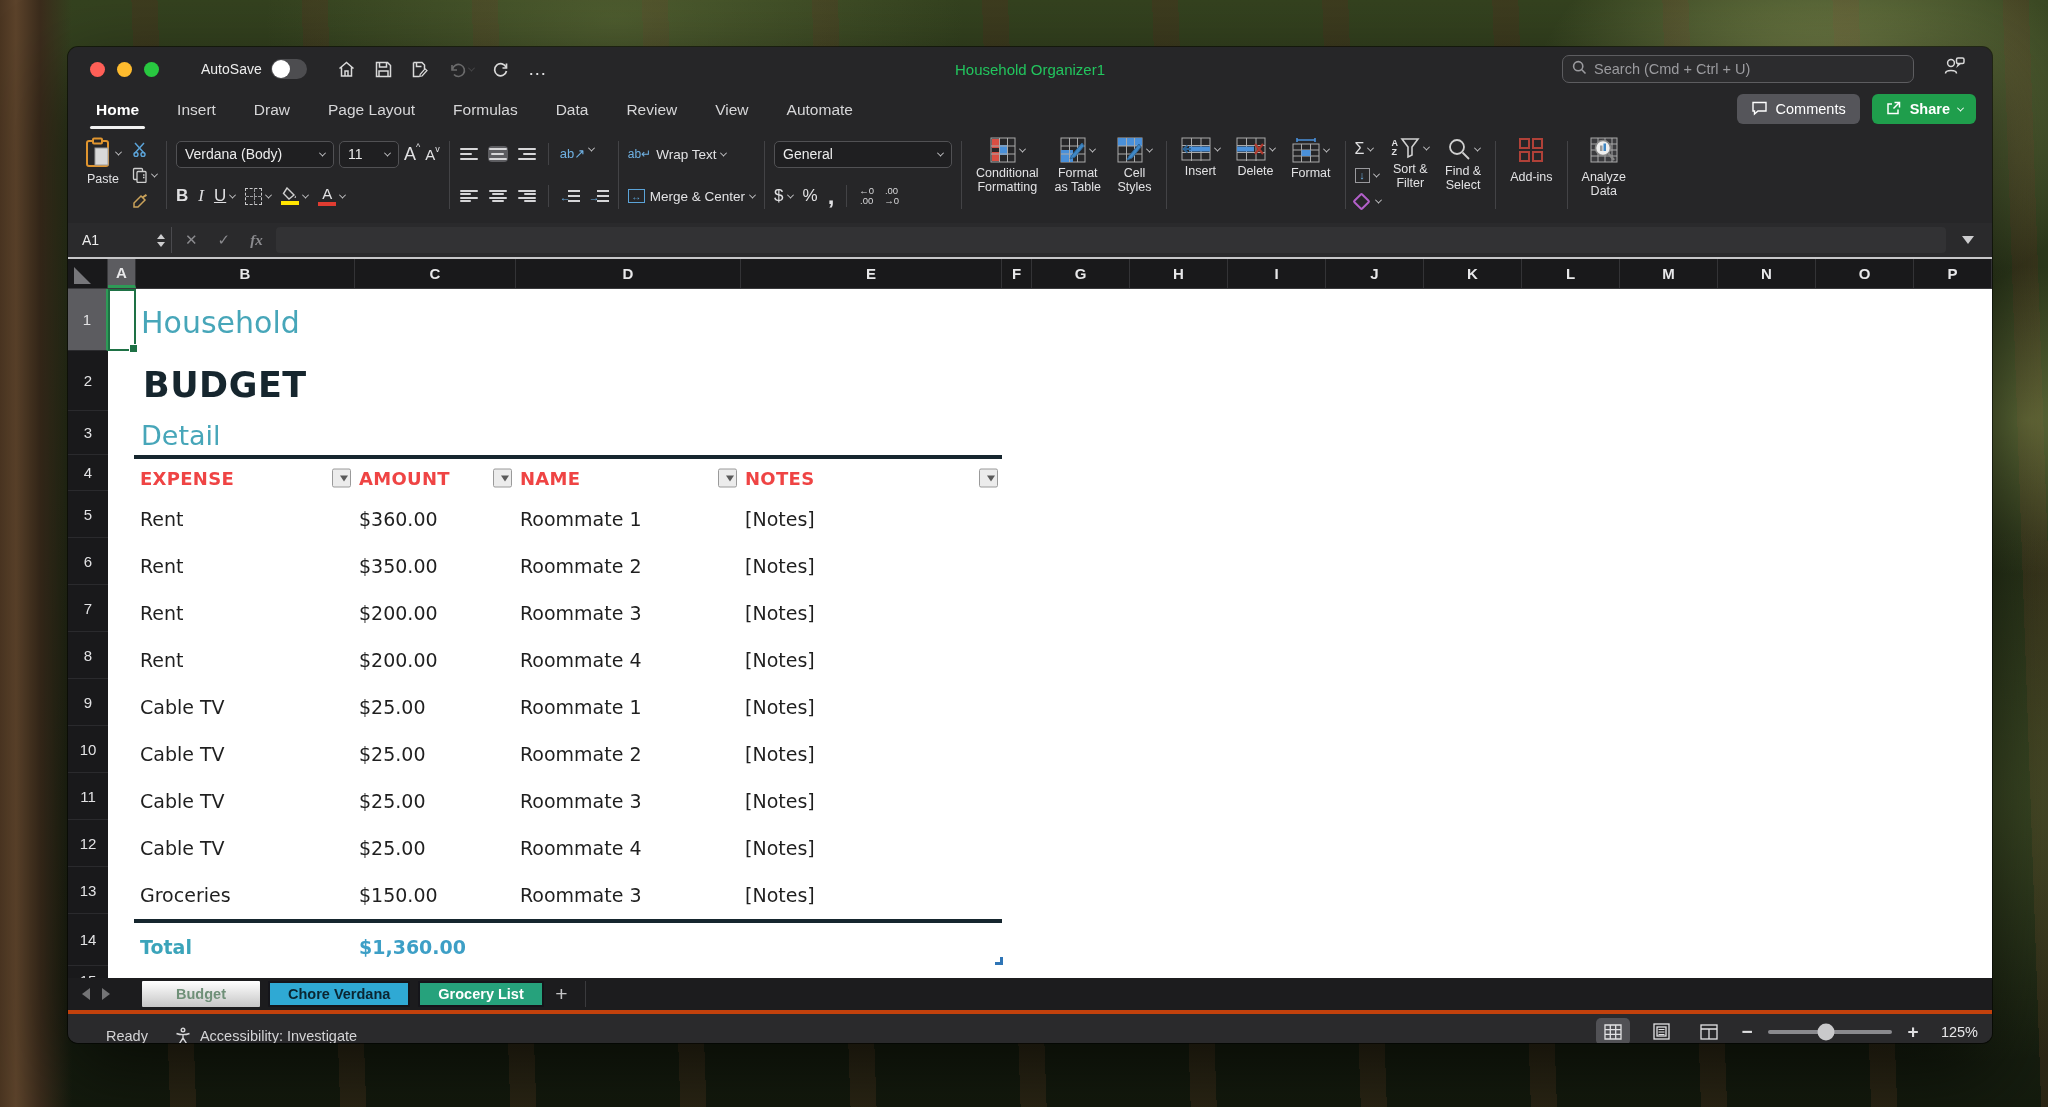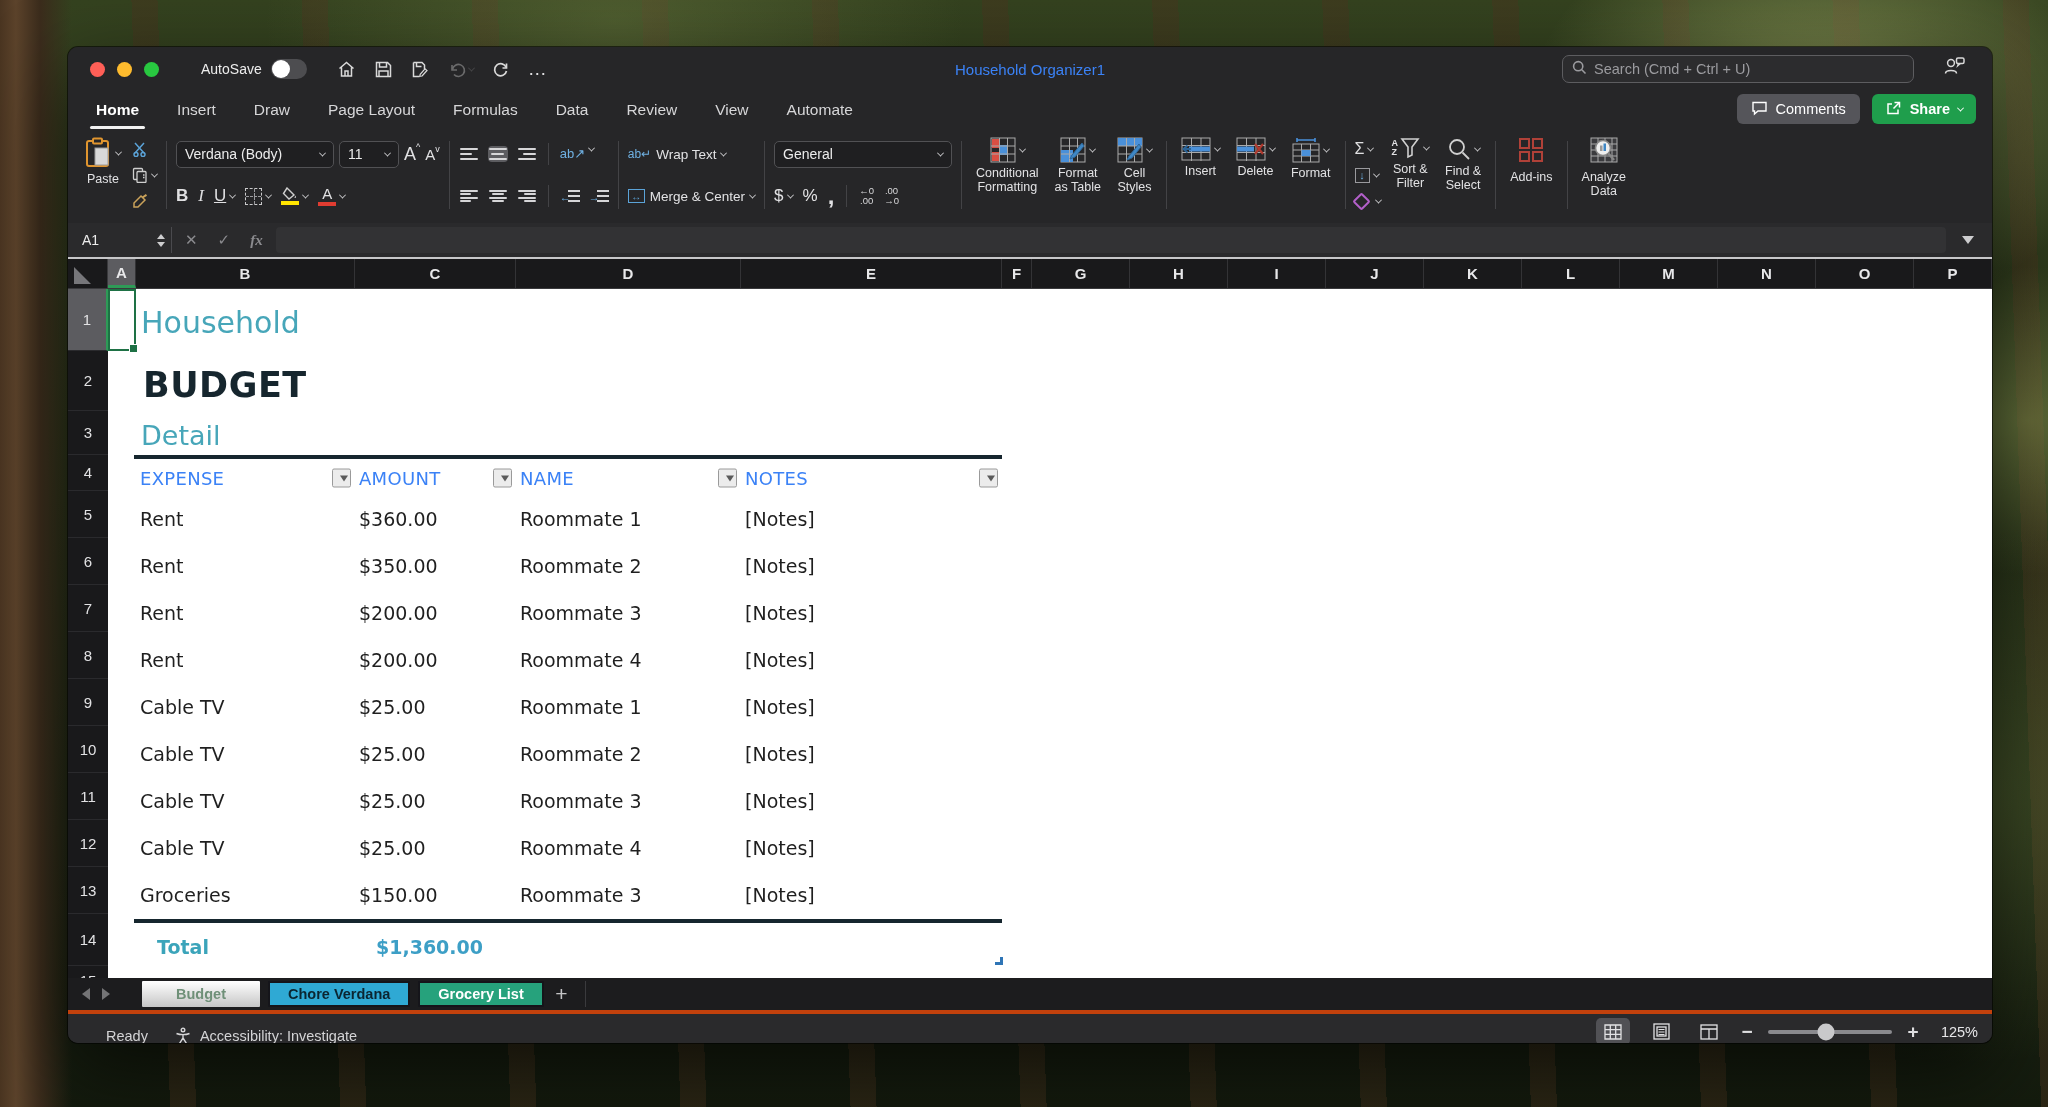--- a/index.html
+++ b/index.html
@@ -33,21 +33,21 @@
   .tl { width:15px; height:15px; border-radius:50%; }
   .tl.red{ background:#ff5f57; } .tl.yellow{ background:#febb2e; } .tl.green{ background:#28c840; }
   .autosave { display:flex; align-items:center; gap:9px; margin-left:42px; }
   .autosave-label { font-size:14px; color:#ededed; }
   .toggle { width:36px; height:20px; border-radius:10px; background:#4d4d50; position:relative; }
   .toggle .knob { position:absolute; left:1px; top:1px; width:18px; height:18px; border-radius:50%; background:#fff; }
   .qa-icons { display:flex; align-items:center; gap:18px; margin-left:30px; }
   .qa-btn { display:flex; align-items:center; gap:3px; color:#d9d9d9; }
   .qa-btn svg { display:block; }
   .dim { opacity:.45; }
-  .win-title { position:absolute; left:50%; transform:translateX(-50%); font-size:15px; color:#3b82f6; white-space:nowrap; }
+  .win-title { position:absolute; left:50%; transform:translateX(-50%); font-size:15px; color:#22c55e; white-space:nowrap; }
   .searchbox { position:absolute; right:78px; top:8px; width:352px; height:28px; border:1px solid #5d5d60;
     border-radius:7px; background:#2c2c2e; display:flex; align-items:center; padding:0 9px; gap:7px; }
   .searchbox input { flex:1; background:transparent; border:none; outline:none; color:#c9c9cc; font-size:14.5px; font-family:"Liberation Sans",sans-serif; }
   .searchbox input::placeholder { color:#9b9b9f; }
   .people { position:absolute; right:26px; top:8px; }
 
   
   .tabrow { position:relative; height:38px; background:#262628; display:flex; align-items:center; padding-left:26px; gap:34px; }
   .rtab { font-size:15.5px; color:#d6d6d8; padding:4px 2px; cursor:default; position:relative; }
   .rtab.active { color:#ffffff; font-weight:bold; }
@@ -122,21 +122,21 @@
   .rowh.sel { background:#5c5c60; border-right:2px solid #2e9b57; }
   .sheet { position:relative; flex:1; background:#ffffff; overflow:hidden; font-family:"DejaVu Sans",sans-serif; color:#1c1c1c; }
   .a1sel { position:absolute; left:0; top:0; width:28px; height:62px; border:2px solid #1e7145; }
   .a1sel::after { content:""; position:absolute; right:-4px; bottom:-4px; width:7px; height:7px; background:#1e7145; border:1px solid #fff; }
   .t-small { position:absolute; left:33px; top:16px; font-size:30px; color:#47a6b9; }
   .t-big { position:absolute; left:35px; top:76px; font-size:35px; font-weight:bold; color:#16262e; letter-spacing:.5px; }
   .t-detail { position:absolute; left:33px; top:131px; font-size:27px; color:#47a6b9; }
   .thick { position:absolute; left:26px; width:868px; height:3.5px; background:#16262e; }
   .hrow { position:absolute; left:28px; top:172px; height:34px; display:flex; align-items:center; }
   .hcell { position:relative; display:flex; align-items:center; height:100%; }
-  .hcell span { font-size:18px; font-weight:normal; color:#3b82f6; letter-spacing:.3px; padding-left:4px; }
+  .hcell span { font-size:18px; font-weight:bold; color:#ef4444; letter-spacing:.3px; padding-left:4px; }
   .filterbtn { position:absolute; right:4px; top:50%; transform:translateY(-50%); width:19px; height:19px; background:#ececec; border:1px solid #9a9a9a; border-radius:2px; display:flex; align-items:center; justify-content:center; }
   .filterbtn::after { content:""; width:0; height:0; border-left:4.5px solid transparent; border-right:4.5px solid transparent; border-top:6px solid #5a5a5a; }
   .drow { position:absolute; left:28px; height:47px; display:flex; align-items:center; }
   .dcell { padding-left:4px; font-size:19px; color:#1f1f1f; }
   .trow { position:absolute; left:28px; top:633px; height:50px; display:flex; align-items:center; }
   .trow .tl-label { font-size:19px; font-weight:bold; color:#3ba4ba; padding-left:4px; }
   .trow .tl-value { font-size:19px; font-weight:bold; color:#3d9fc6; padding-left:4px; }
   .tbl-handle { position:absolute; left:887px; top:668px; width:8px; height:8px; border-right:3px solid #2e75b6; border-bottom:3px solid #2e75b6; }
 
   
@@ -722,21 +722,21 @@
           </div>
       <div class="drow" style="top:582px;">
             <div class="dcell" style="width:219px;">Groceries</div>
             <div class="dcell" style="width:161px;">$150.00</div>
             <div class="dcell" style="width:225px;">Roommate 3</div>
             <div class="dcell" style="width:261px;">[Notes]</div>
           </div>
 
       <div class="thick" style="top:630px;"></div>
       <div class="trow">
-        <div class="tl-label" style="width:219px;margin-left:17px;">Total</div>
+        <div class="tl-label" style="width:219px;">Total</div>
         <div class="tl-value" style="width:161px;">$1,360.00</div>
       </div>
       <div class="tbl-handle"></div>
     </div>
   </div>
 
   <div class="sheettabs">
     <span class="navarr left"></span>
     <span class="navarr right"></span>
     <span class="stab active">Budget</span>

